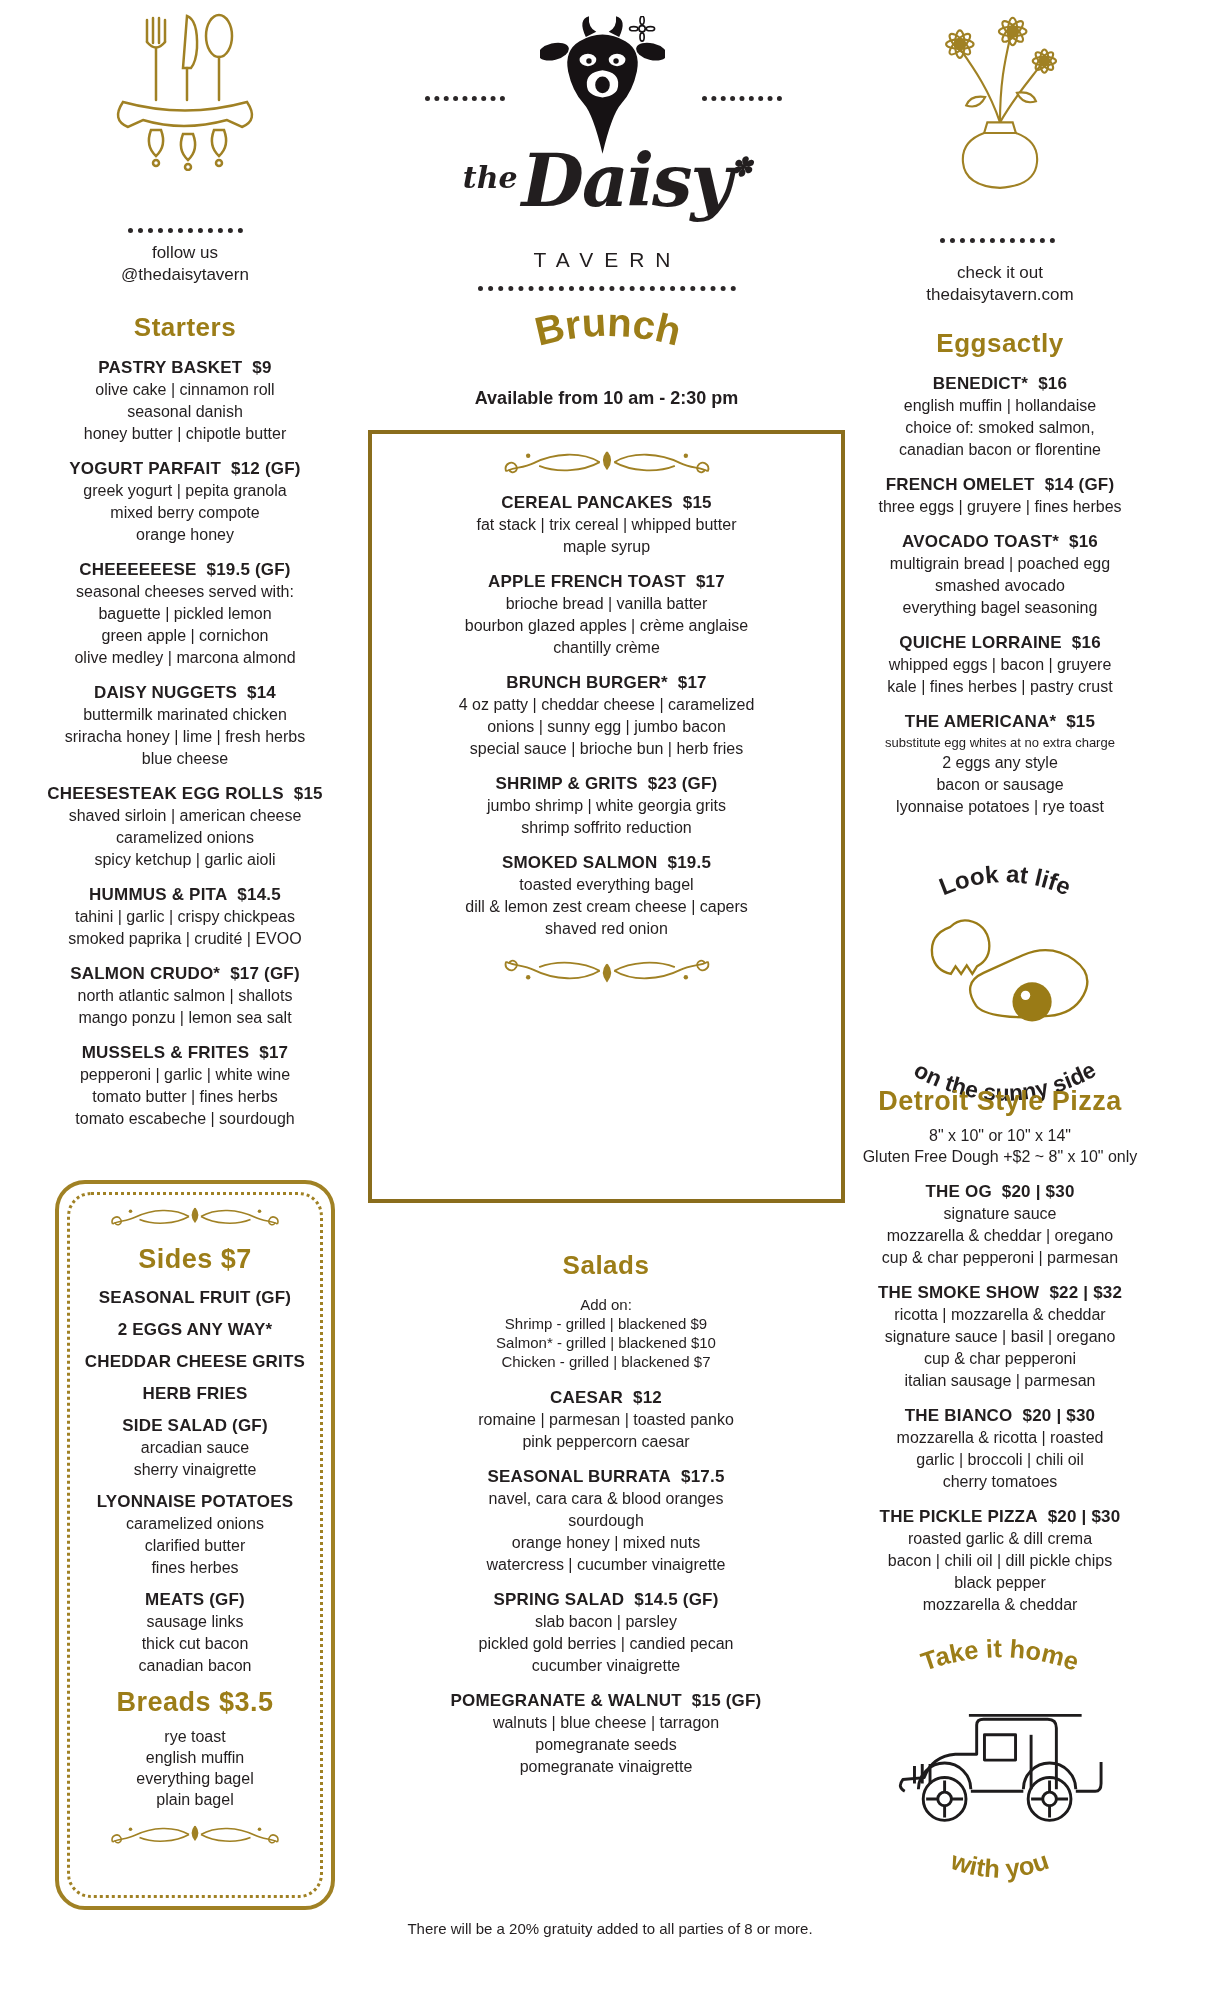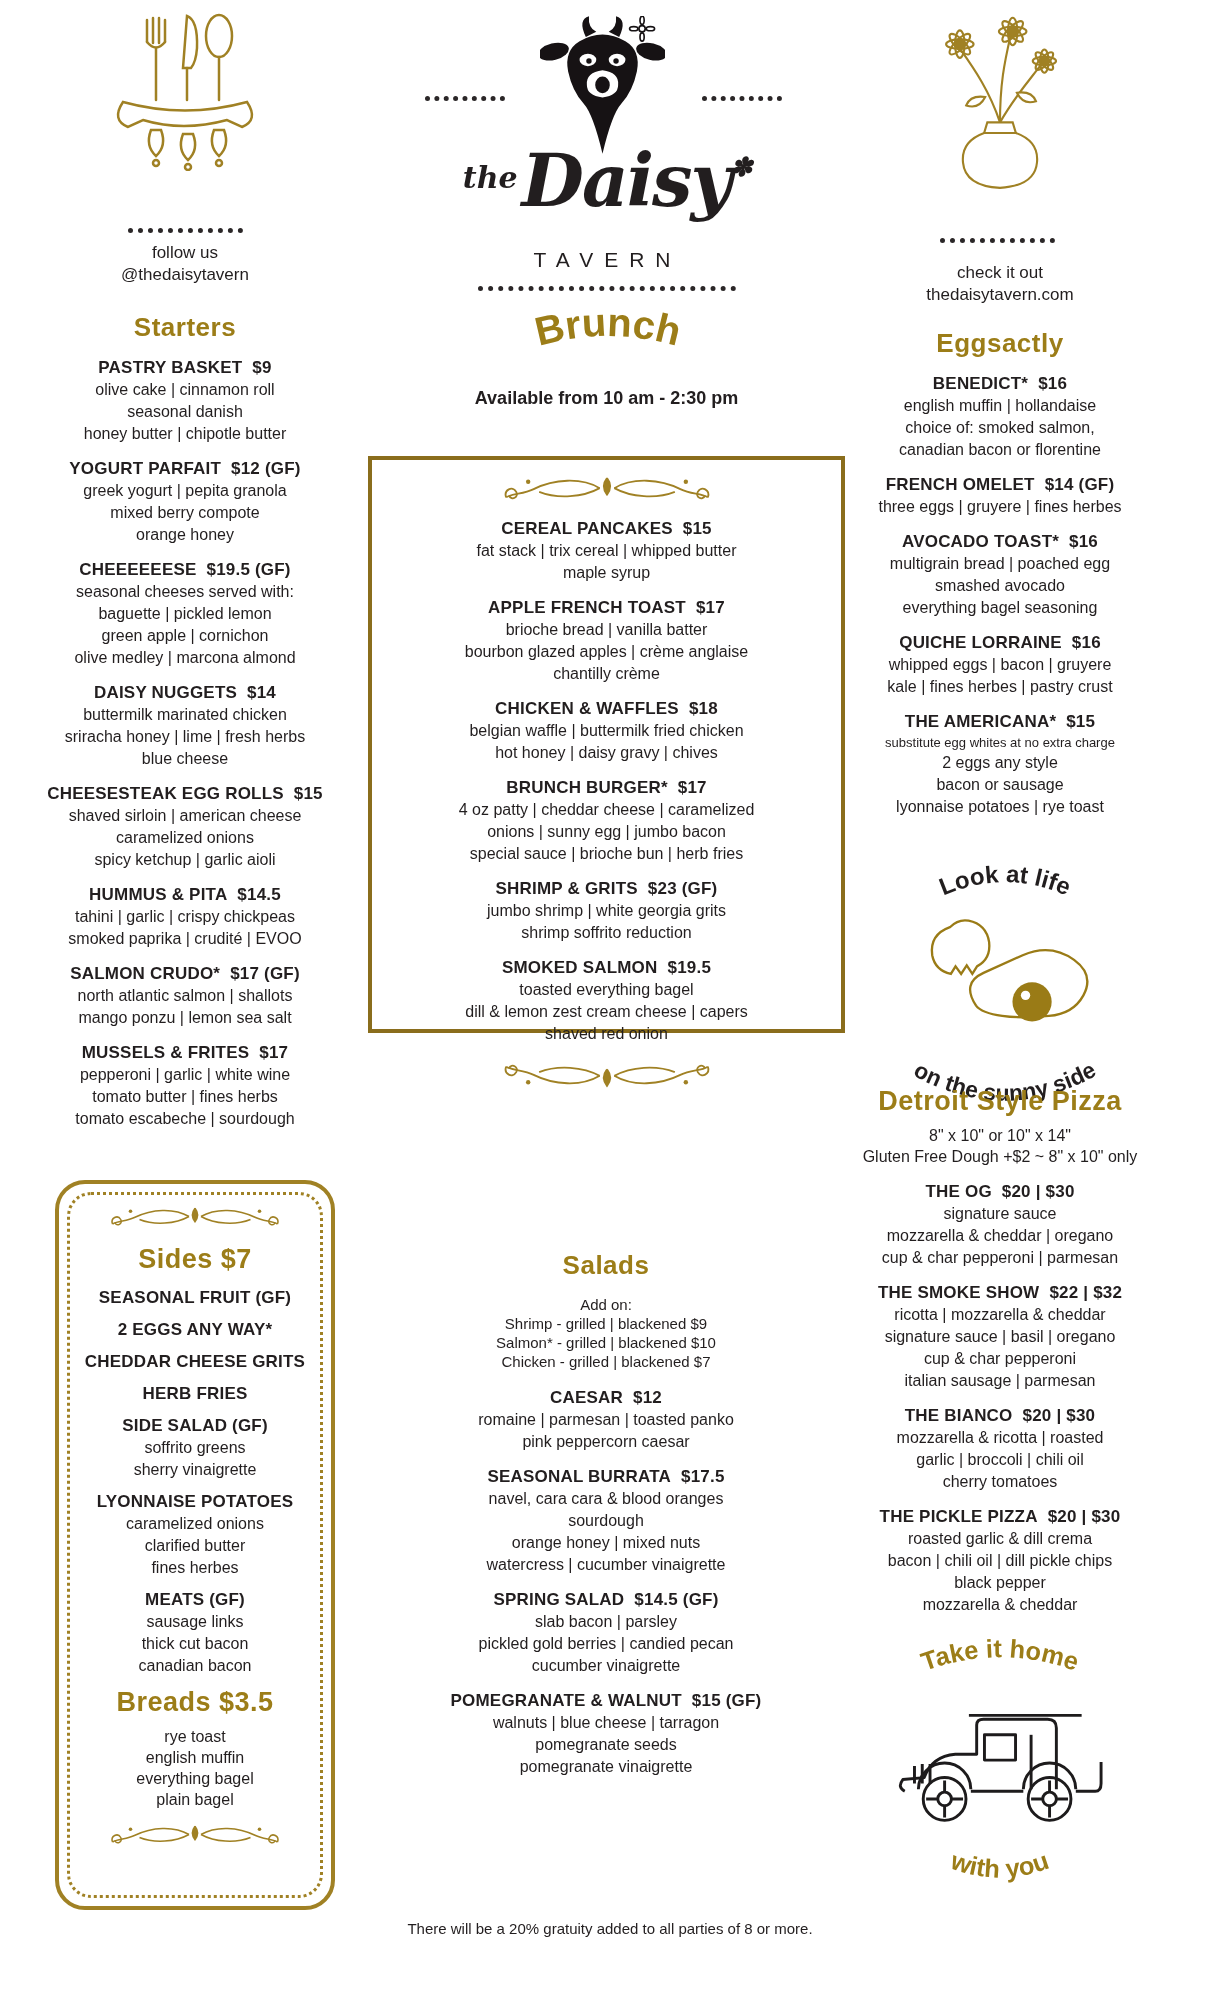--- a/index.html
+++ b/index.html
@@ -148,21 +148,21 @@
             <div class="mi-h"><span>2 EGGS ANY WAY*</span></div>
           </div>
           <div class="mi">
             <div class="mi-h"><span>CHEDDAR CHEESE GRITS</span></div>
           </div>
           <div class="mi">
             <div class="mi-h"><span>HERB FRIES</span></div>
           </div>
           <div class="mi">
             <div class="mi-h"><span>SIDE SALAD (GF)</span></div>
-            <div class="mi-l">soffrito greens</div>
+            <div class="mi-l">arcadian sauce</div>
             <div class="mi-l">sherry vinaigrette</div>
           </div>
           <div class="mi">
             <div class="mi-h"><span>LYONNAISE POTATOES</span></div>
             <div class="mi-l">caramelized onions</div>
             <div class="mi-l">clarified butter</div>
             <div class="mi-l">fines herbes</div>
           </div>
           <div class="mi">
             <div class="mi-h"><span>MEATS (GF)</span></div>
@@ -224,44 +224,39 @@
     <defs>
         <path id="brunchArc" d="M30 70 Q153 6 276 70"></path>
       </defs>
     <text class="arc-gold" font-size="40" text-anchor="middle">
       <textPath href="#brunchArc" startOffset="50%">Brunch</textPath>
     </text>
   </svg>
 
   <div class="abs center" style="left:368px;top:388px;width:477px;font-size:18px;font-weight:800;">Available from 10 am - 2:30 pm</div>
 
-  <div class="abs mains-box center" style="left:368px;top:456px;width:477px;height:577px;">
+  <div class="abs mains-box center" style="left:368px;top:430px;width:477px;height:773px;">
     <svg class="flourish" width="220" height="32" viewBox="0 0 240 34">
       <g fill="none" stroke="#a08124" stroke-width="2">
         <path d="M120 4 q-7 9 0 18 q7 -9 0 -18" fill="#a08124"></path>
         <use href="#flO"></use>
         <use href="#flO" transform="translate(240,0) scale(-1,1)"></use>
       </g>
     </svg>
     <div>
         <div class="mi">
           <div class="mi-h"><span>CEREAL PANCAKES</span><span class="mi-p">$15</span></div>
           <div class="mi-l">fat stack | trix cereal | whipped butter</div>
           <div class="mi-l">maple syrup</div>
         </div>
         <div class="mi">
           <div class="mi-h"><span>APPLE FRENCH TOAST</span><span class="mi-p">$17</span></div>
           <div class="mi-l">brioche bread | vanilla batter</div>
           <div class="mi-l">bourbon glazed apples | crème anglaise</div>
           <div class="mi-l">chantilly crème</div>
-        </div>
-        <div class="mi">
-          <div class="mi-h"><span>CHICKEN &amp; WAFFLES</span><span class="mi-p">$18</span></div>
-          <div class="mi-l">belgian waffle | buttermilk fried chicken</div>
-          <div class="mi-l">hot honey | daisy gravy | chives</div>
         </div>
         <div class="mi">
           <div class="mi-h"><span>BRUNCH BURGER*</span><span class="mi-p">$17</span></div>
           <div class="mi-l">4 oz patty | cheddar cheese | caramelized</div>
           <div class="mi-l">onions | sunny egg | jumbo bacon</div>
           <div class="mi-l">special sauce | brioche bun | herb fries</div>
         </div>
         <div class="mi">
           <div class="mi-h"><span>SHRIMP &amp; GRITS</span><span class="mi-p">$23 (GF)</span></div>
           <div class="mi-l">jumbo shrimp | white georgia grits</div>

